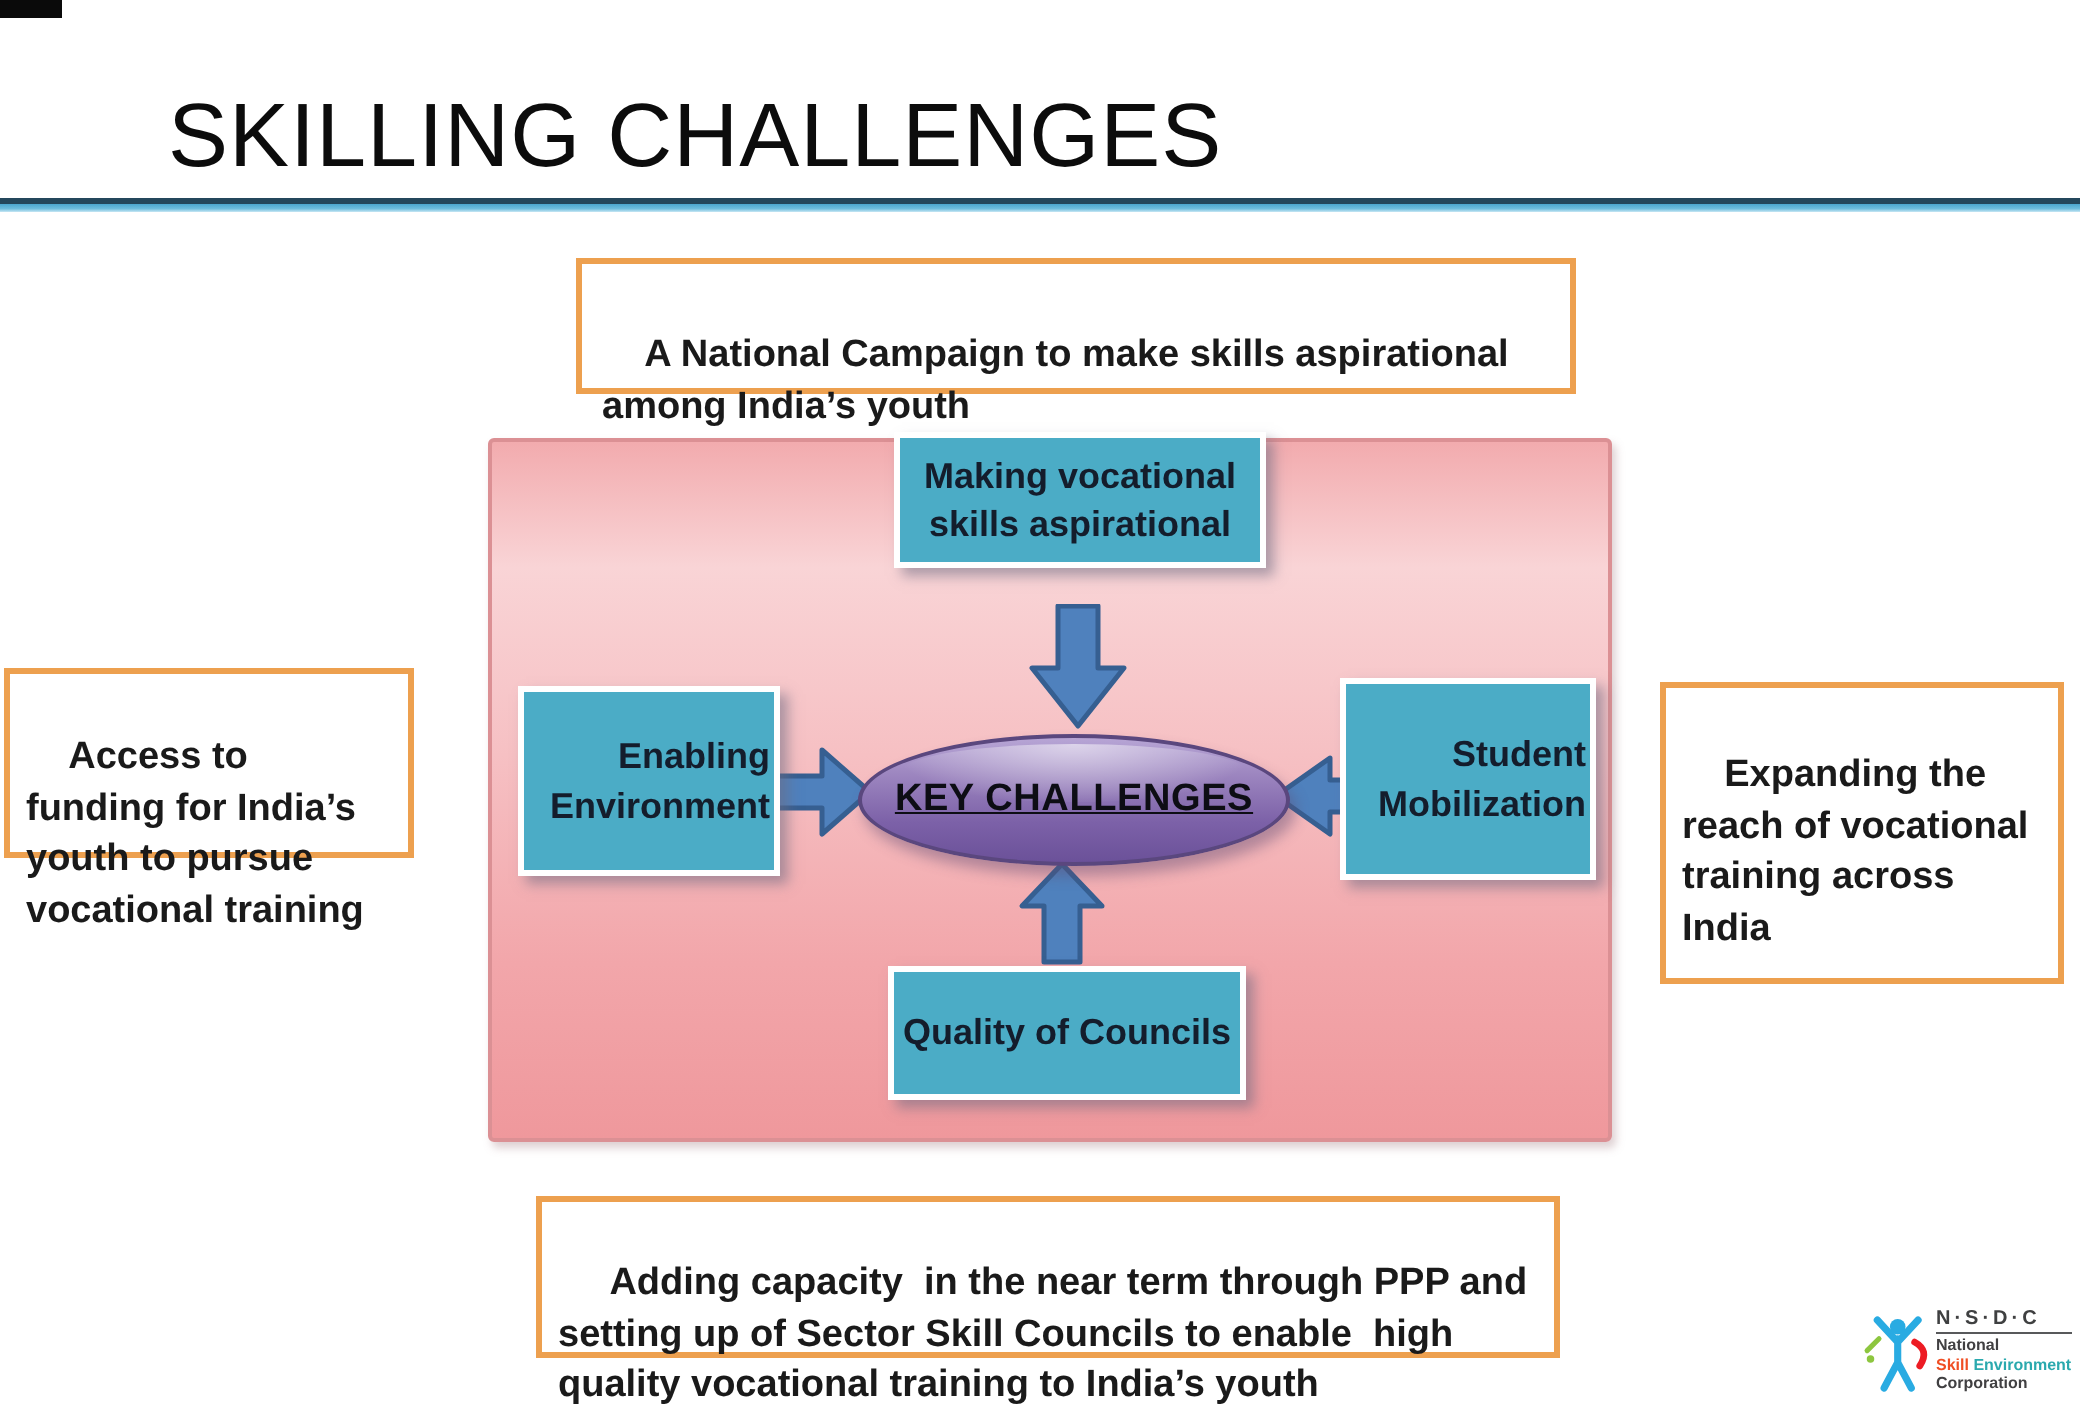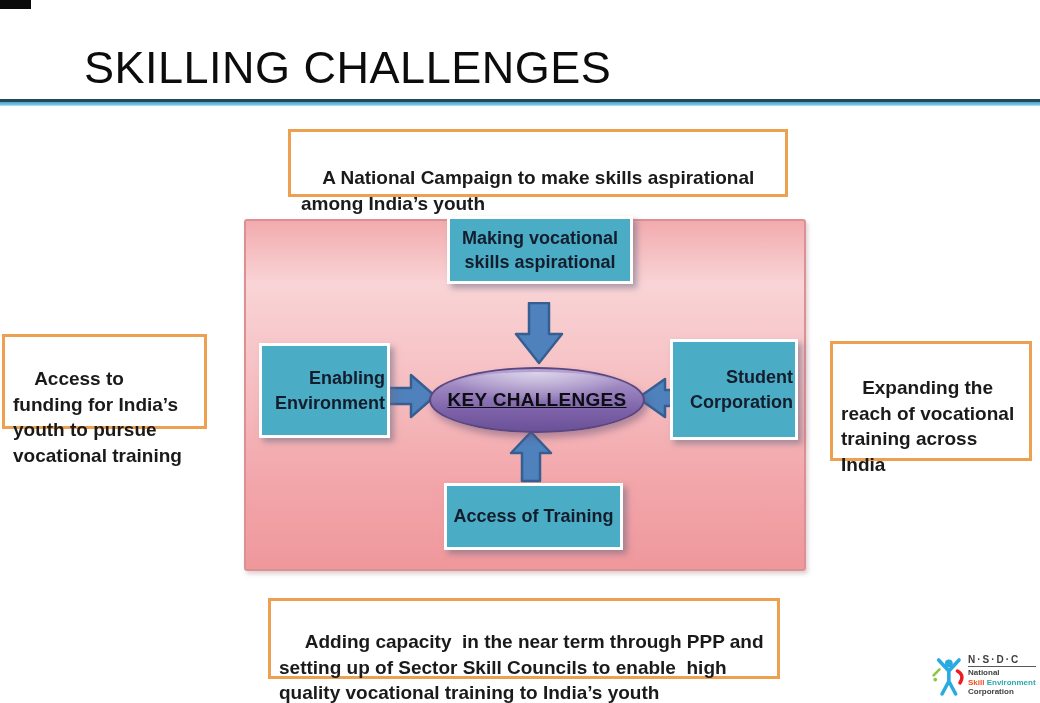--- a/index.html
+++ b/index.html
@@ -40,21 +40,21 @@
     background: #ffffff;
     border: 3px solid #eda04f;
     color: #1a1a1a;
     font-weight: bold;
     font-size: 19px;
     line-height: 1.4;
     white-space: pre-wrap;
   }
   .callout-top    { left: 288px; top: 129px; width: 500px; height: 68px;  padding: 6px 10px; }
   .callout-left   { left: 2px;  top: 334px; width: 205px; height: 95px; padding: 3px 8px; line-height: 1.36; }
-  .callout-right  { left: 830px; top: 341px; width: 202px; height: 120px; padding: 5px 8px; line-height: 1.36; }
+  .callout-right  { left: 830px; top: 341px; width: 202px; height: 151px; padding: 5px 8px; line-height: 1.36; }
   .callout-bottom { left: 268px; top: 598px; width: 512px; height: 81px;  padding: 3px 8px; line-height: 1.34; }
 
   .diagram-panel {
     position: absolute;
     left: 244px; top: 219px;
     width: 562px; height: 352px;
     border: 2px solid #db9094;
     border-radius: 3px;
     background: linear-gradient(180deg, #f2abae 0%, #f9d4d6 18%, #f6c0c3 45%, #f2a6aa 75%, #ef989c 100%);
     box-shadow: 2px 3px 4px rgba(160,120,125,0.35);
@@ -166,25 +166,25 @@
 
   <div class="node node-top node-center-text">
     <span>Making vocational skills aspirational</span>
   </div>
 
   <div class="node node-left node-left-text">
     <span>Enabling Environment</span>
   </div>
 
   <div class="node node-right node-left-text">
-    <span>Student Corporation</span>
+    <span>Student Mobilization</span>
   </div>
 
   <div class="node node-bottom node-center-text">
-    <span>Access of Training</span>
+    <span>Quality of Councils</span>
   </div>
 
   <svg class="arrow arrow-down" width="50" height="64" viewBox="0 0 50 64">
     <polygon points="15,1 35,1 35,32 48,32 25,61 2,32 15,32" fill="#4F81BD" stroke="#365F91" stroke-width="2.5" stroke-linejoin="round"></polygon>
   </svg>
 
   <svg class="arrow arrow-up" width="44" height="53" viewBox="0 0 44 53">
     <polygon points="13,51 31,51 31,23 42,23 22,2 2,23 13,23" fill="#4F81BD" stroke="#365F91" stroke-width="2.5" stroke-linejoin="round"></polygon>
   </svg>
 

